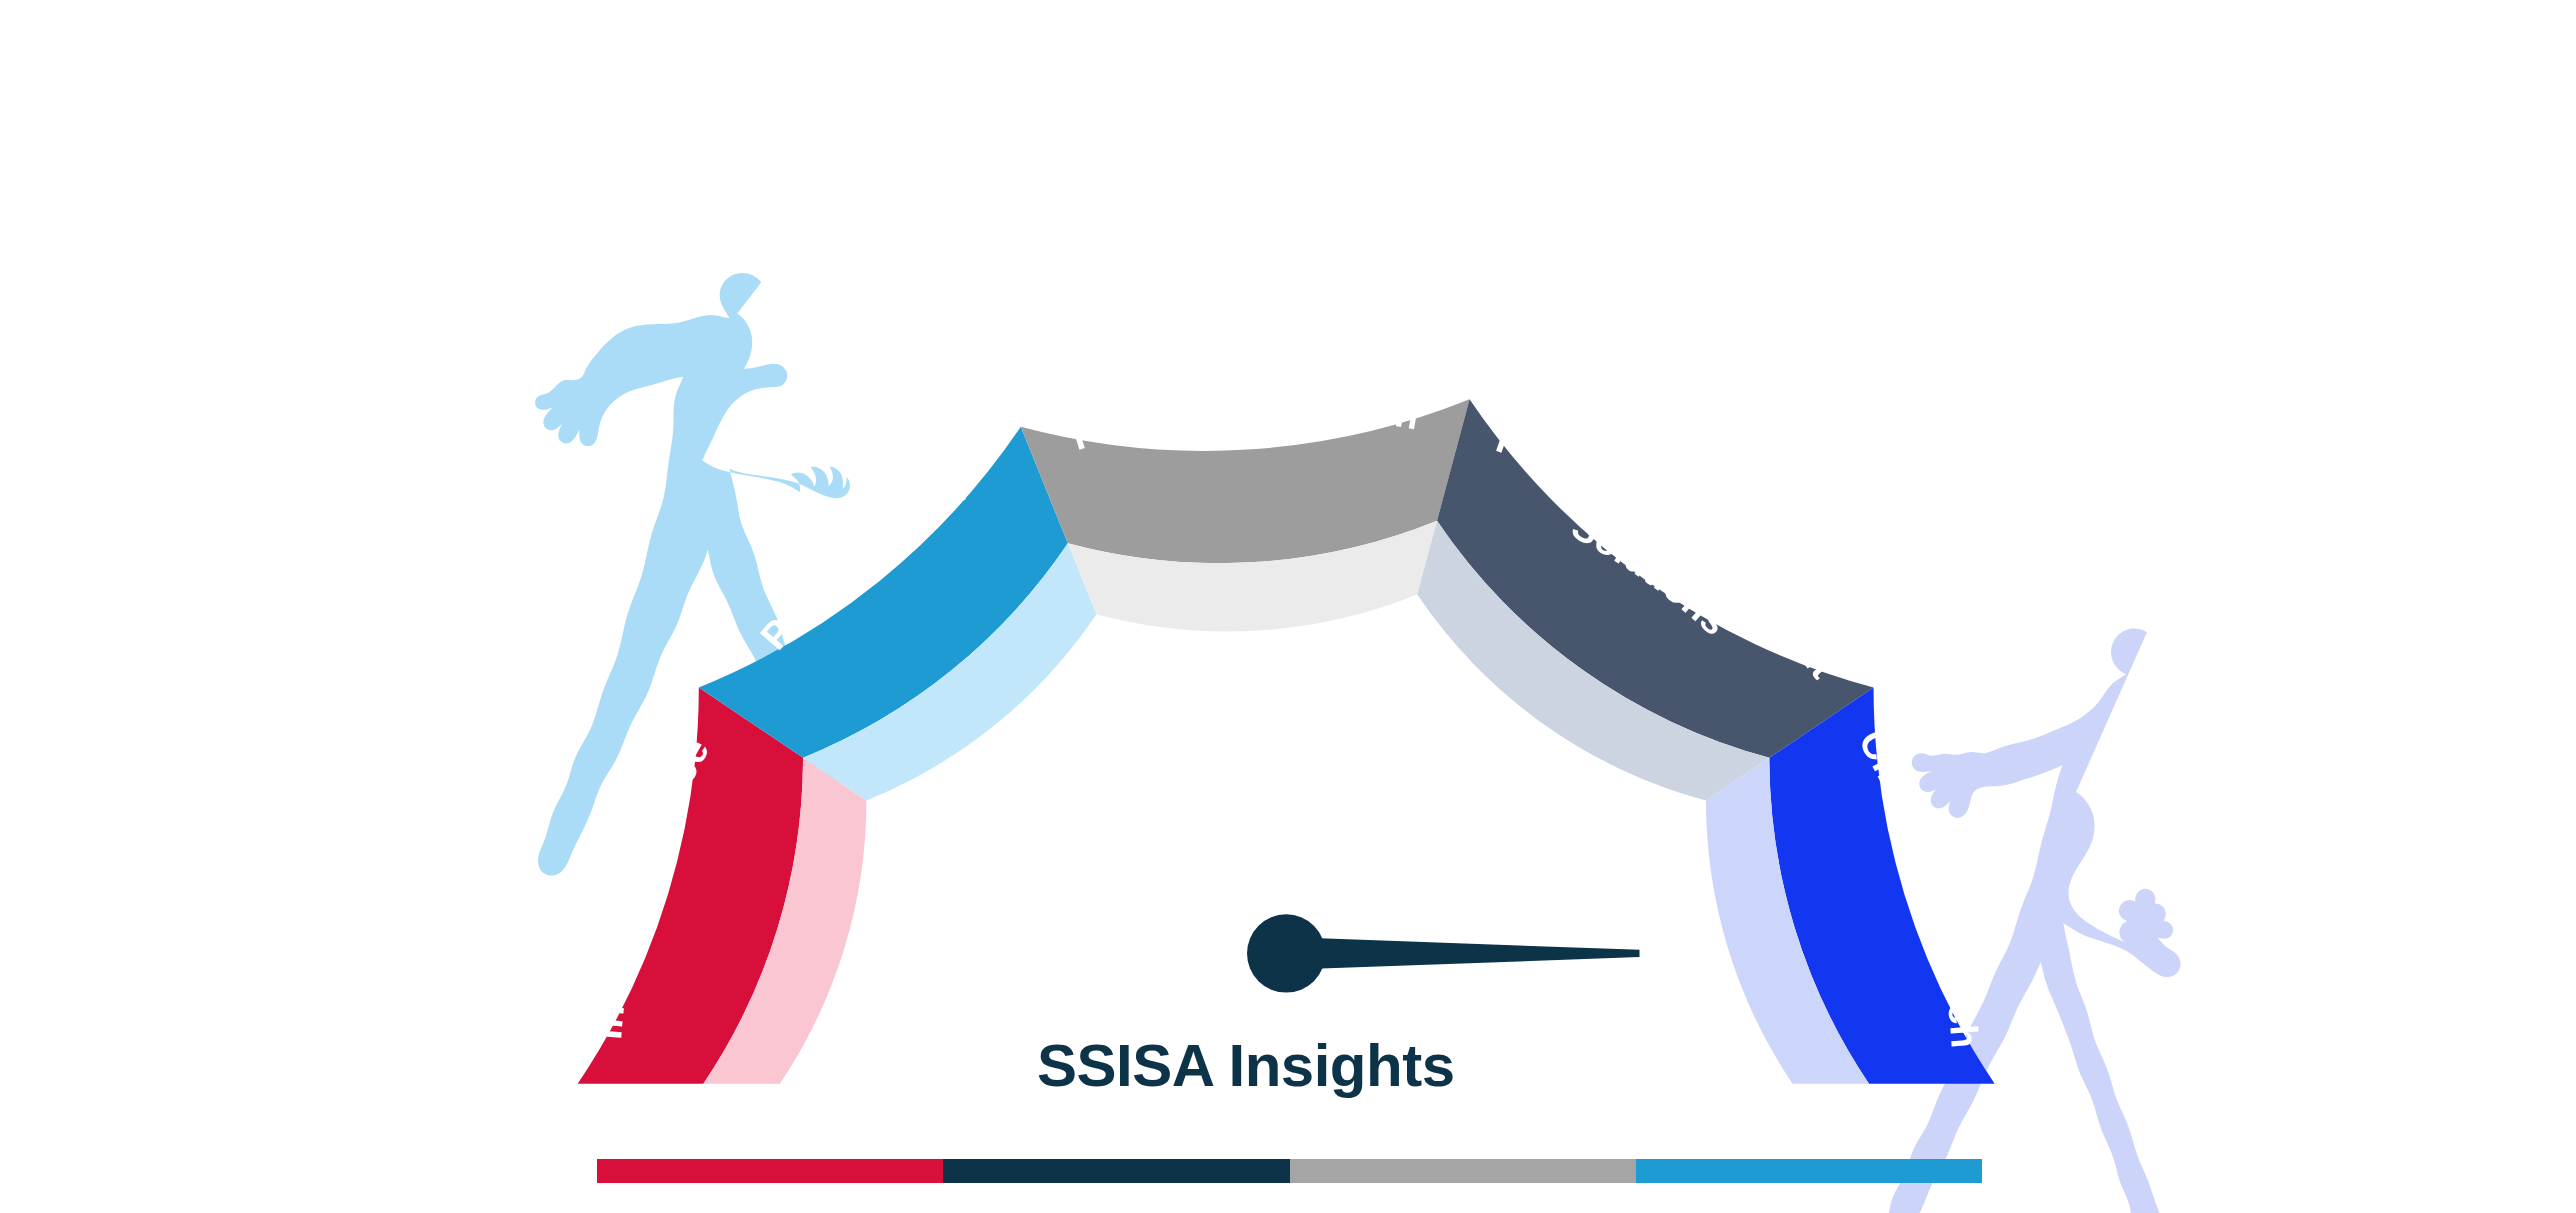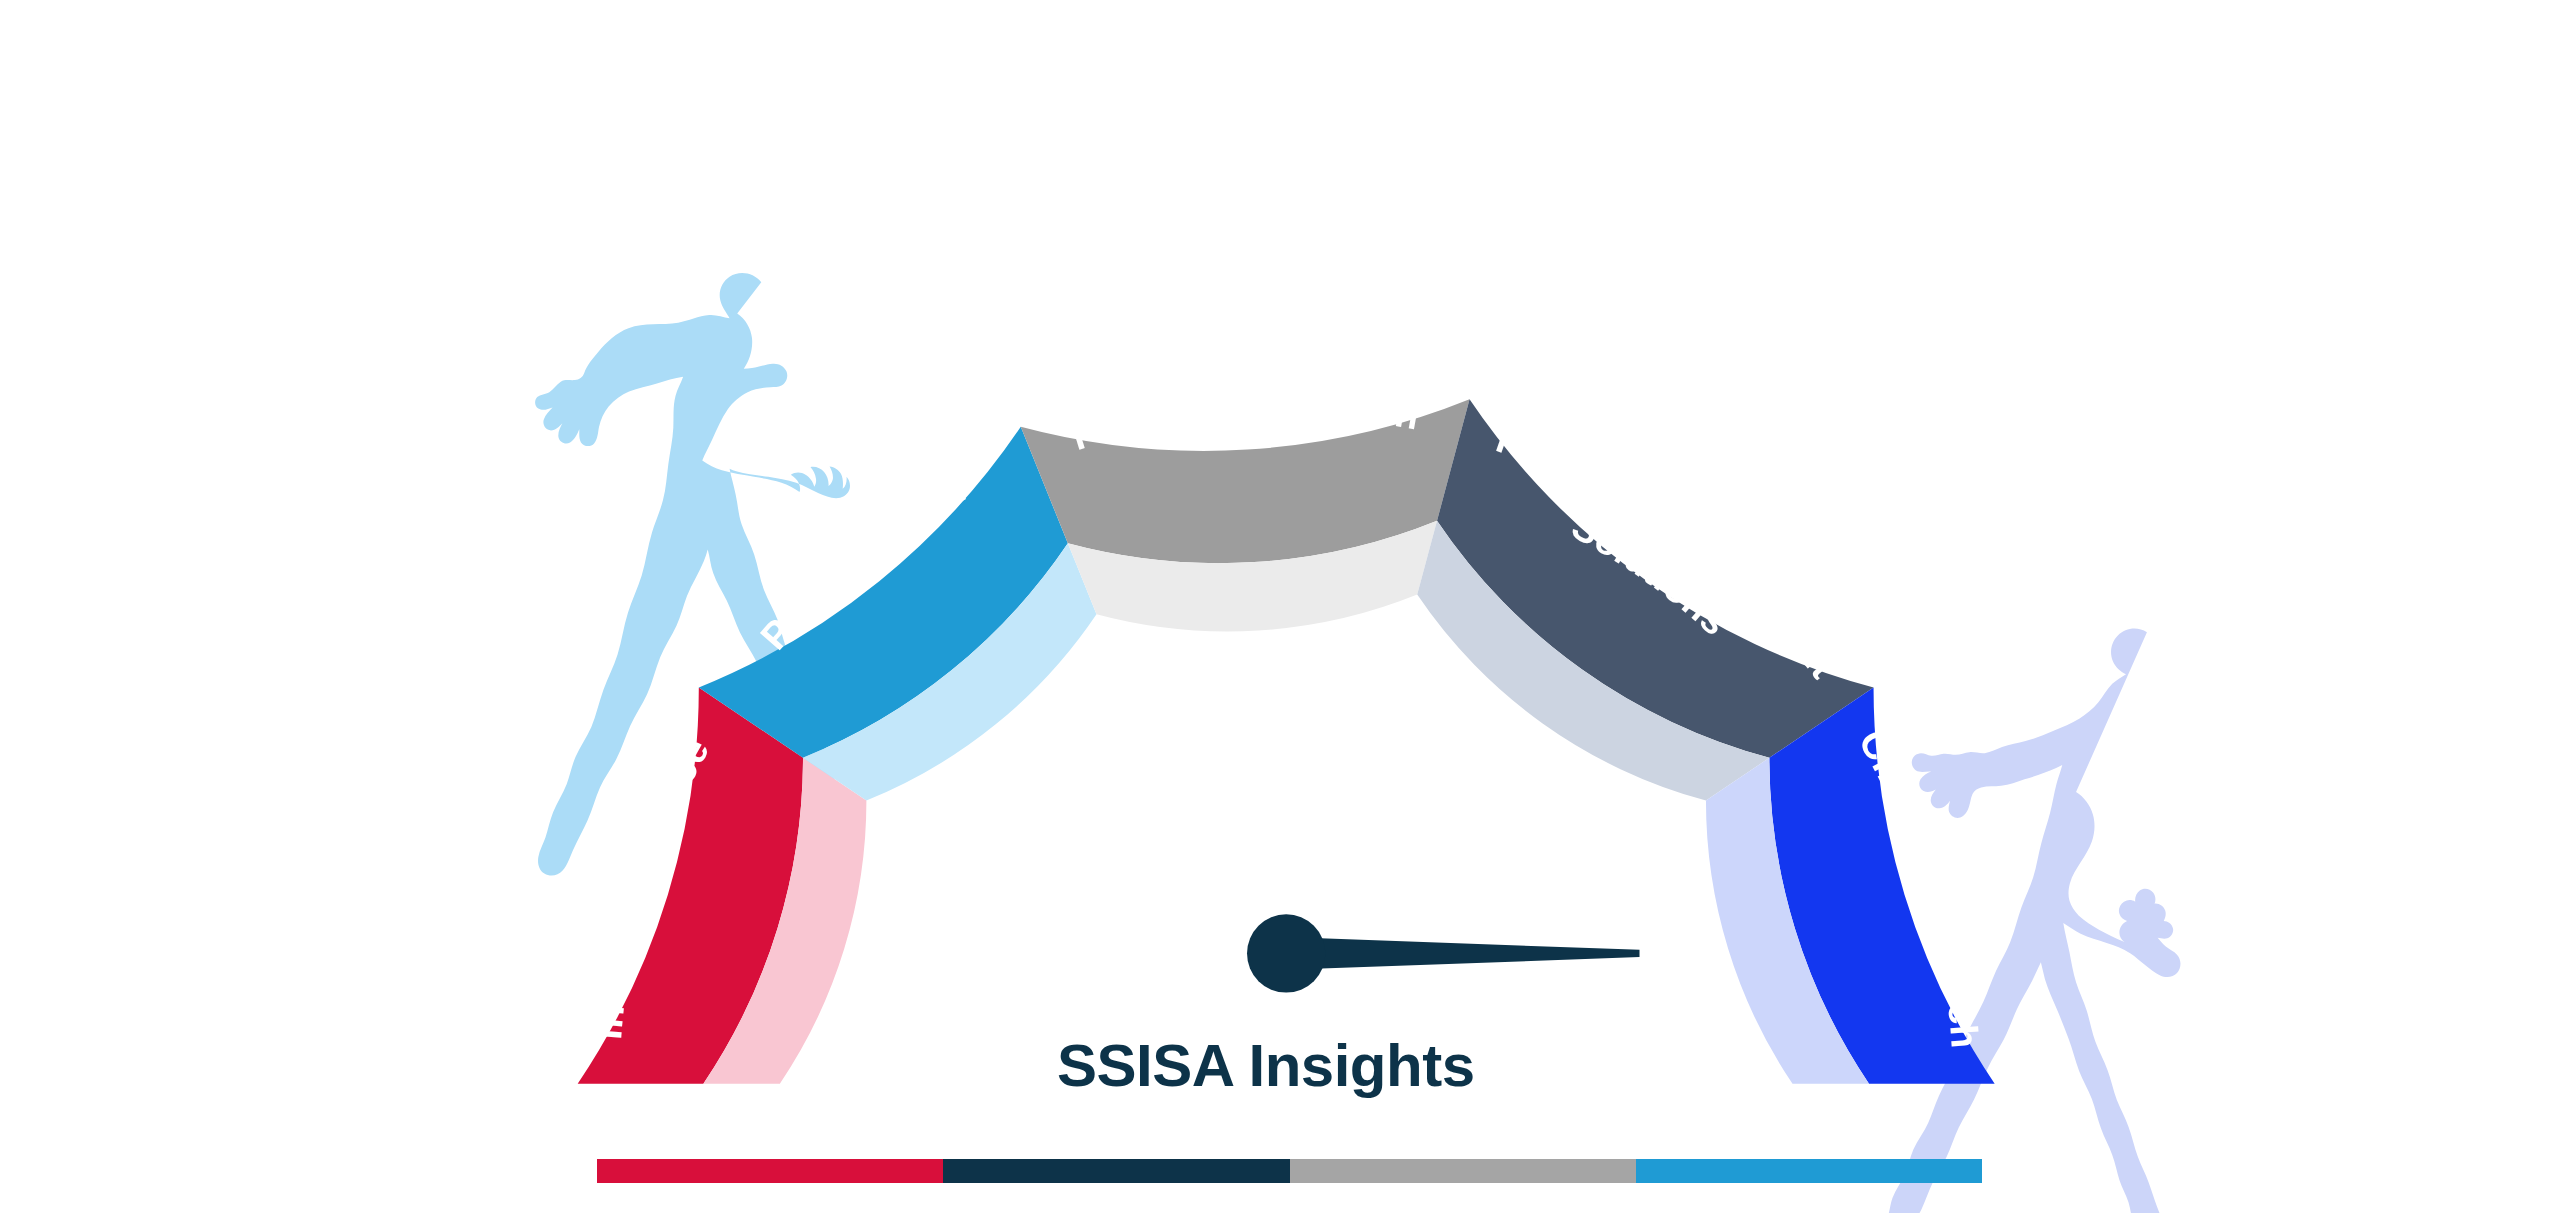--- a/index.html
+++ b/index.html
@@ -20,21 +20,20 @@
     letter-spacing:0.5px;
   }
   .gauge-title{
     position:absolute;
     font-family:"Liberation Sans", sans-serif;
     font-weight:700;
     font-size:60px;
     color:#0d3349;
     white-space:nowrap;
     letter-spacing:-0.5px;
-    margin-left:20px;
   }
   .bottombar{position:absolute;display:flex;}
   .bottombar > div{height:24px;}
 </style>
 </head>
 <body>
 
 <div id="stage">
 
   <svg class="svgwrap" viewBox="0 0 2828 1332">

